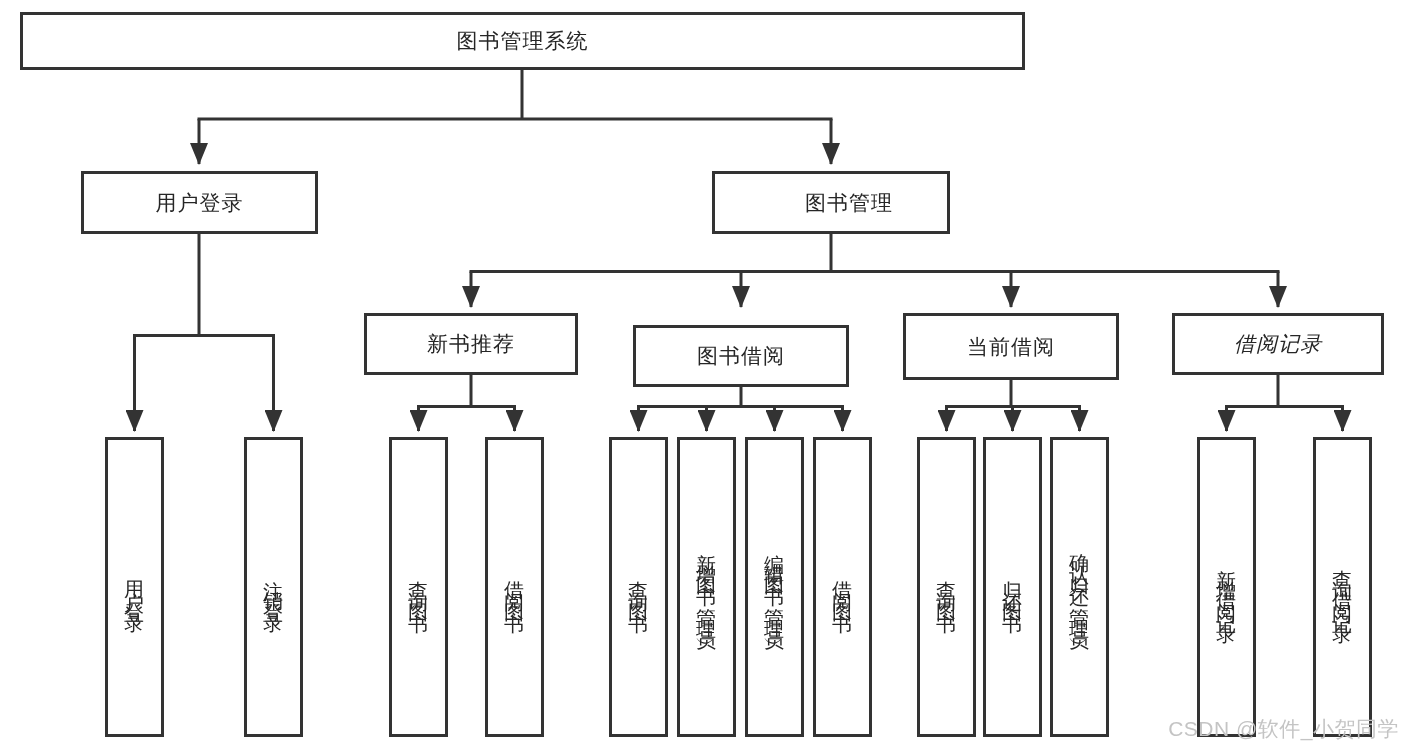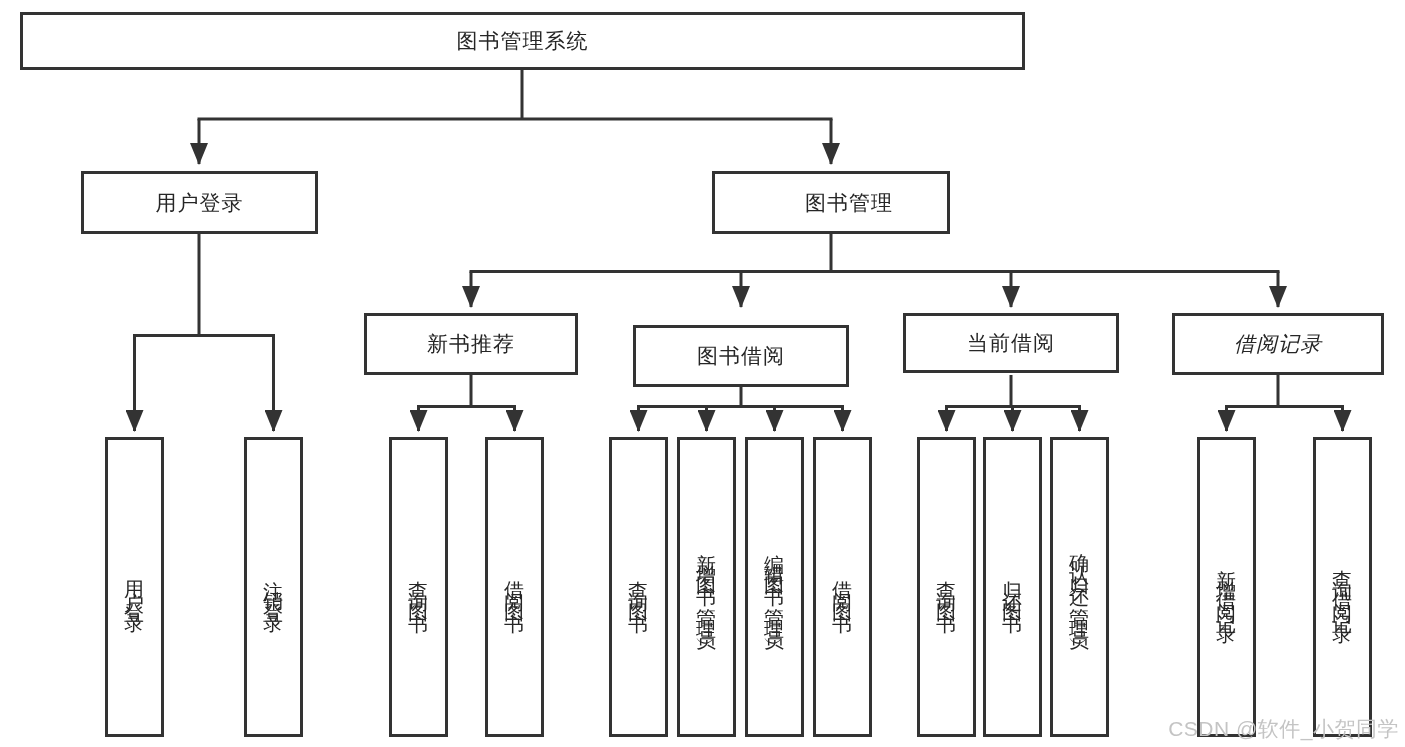--- a/index.html
+++ b/index.html
@@ -120,21 +120,21 @@
   <div class="node" style="left:712px; top:171px; width:238px; height:63px;padding-left:36px;">
     <span class="hlabel">图书管理</span>
   </div>
 
   <div class="node" style="left:364px; top:313px; width:214px; height:62px;">
     <span class="hlabel">新书推荐</span>
   </div>
   <div class="node" style="left:633px; top:313px; width:216px; height:62px;margin-top:12px;">
     <span class="hlabel">图书借阅</span>
   </div>
-  <div class="node" style="left:903px; top:313px; width:216px; height:60px;">
+  <div class="node" style="left:903px; top:313px; width:216px; height:67px;">
     <span class="hlabel">当前借阅</span>
   </div>
   <div class="node" style="left:1172px; top:313px; width:212px; height:62px;font-style:italic;">
     <span class="hlabel">借阅记录</span>
   </div>
 
   <div class="node vnode" style="left:105px;">
     <span class="vlabel">用户登录</span>
   </div>
   <div class="node vnode" style="left:244px;">

